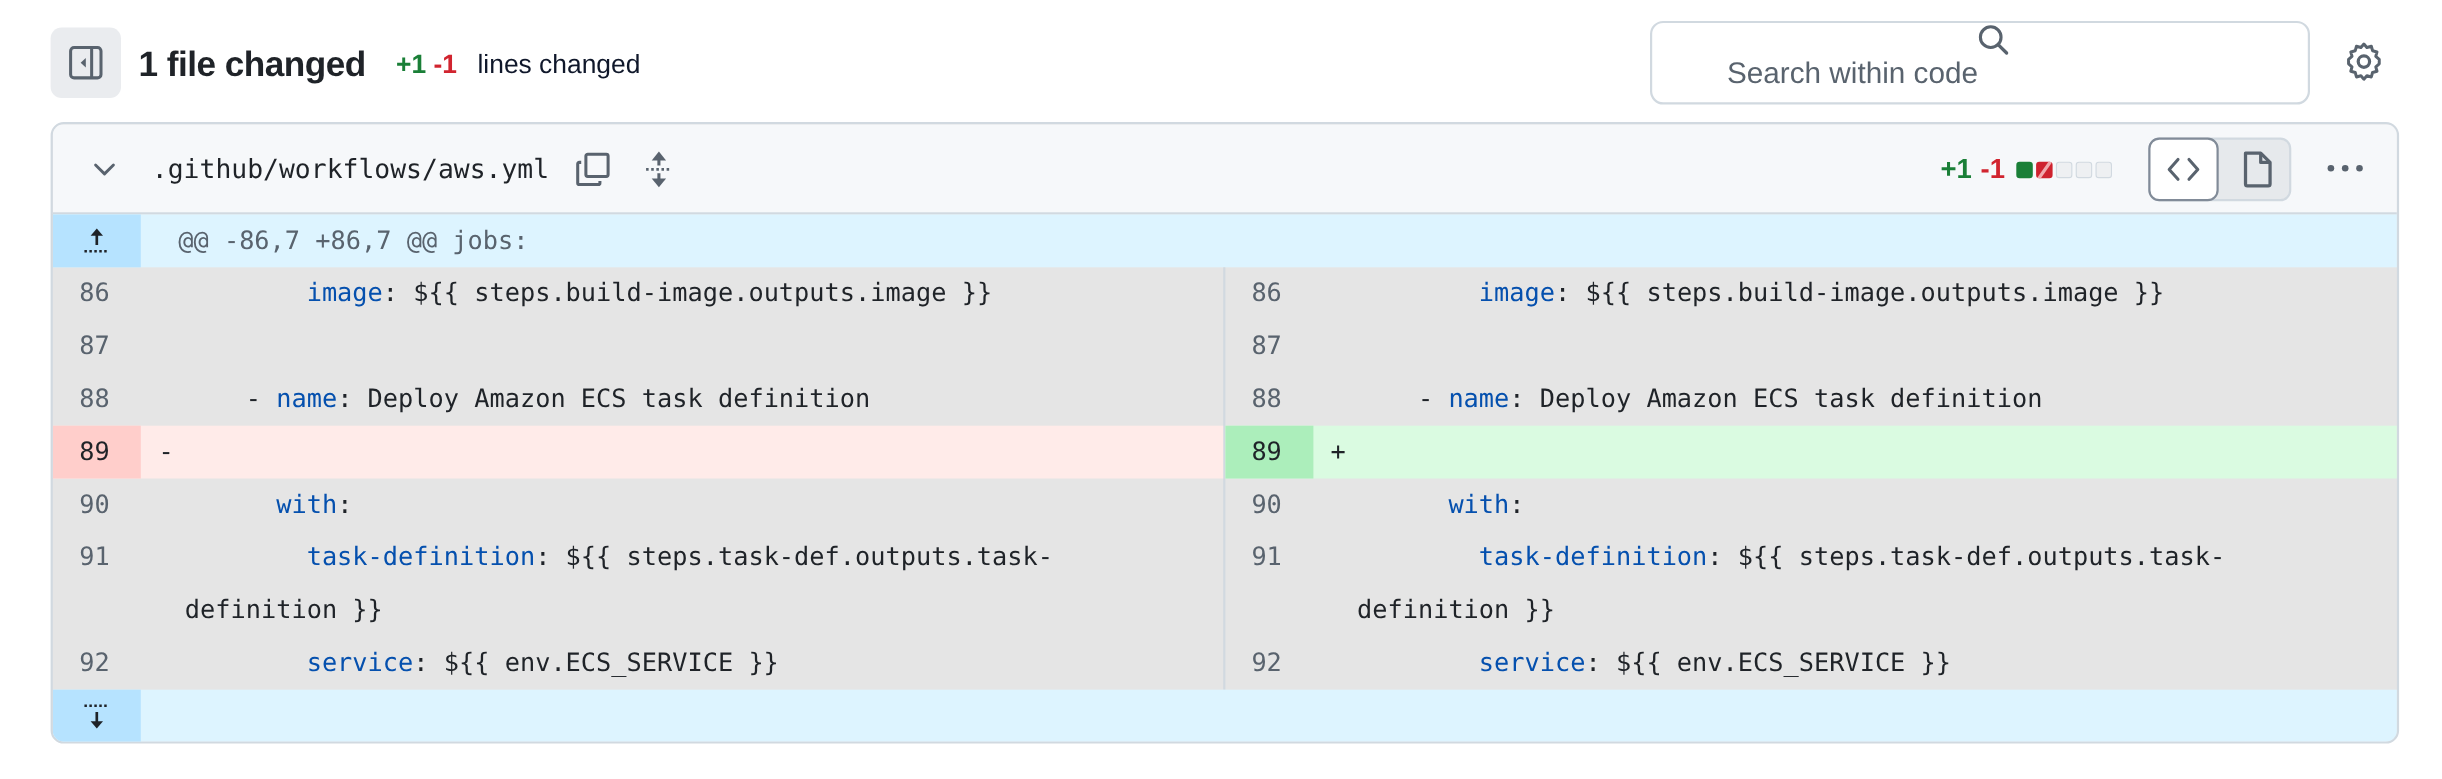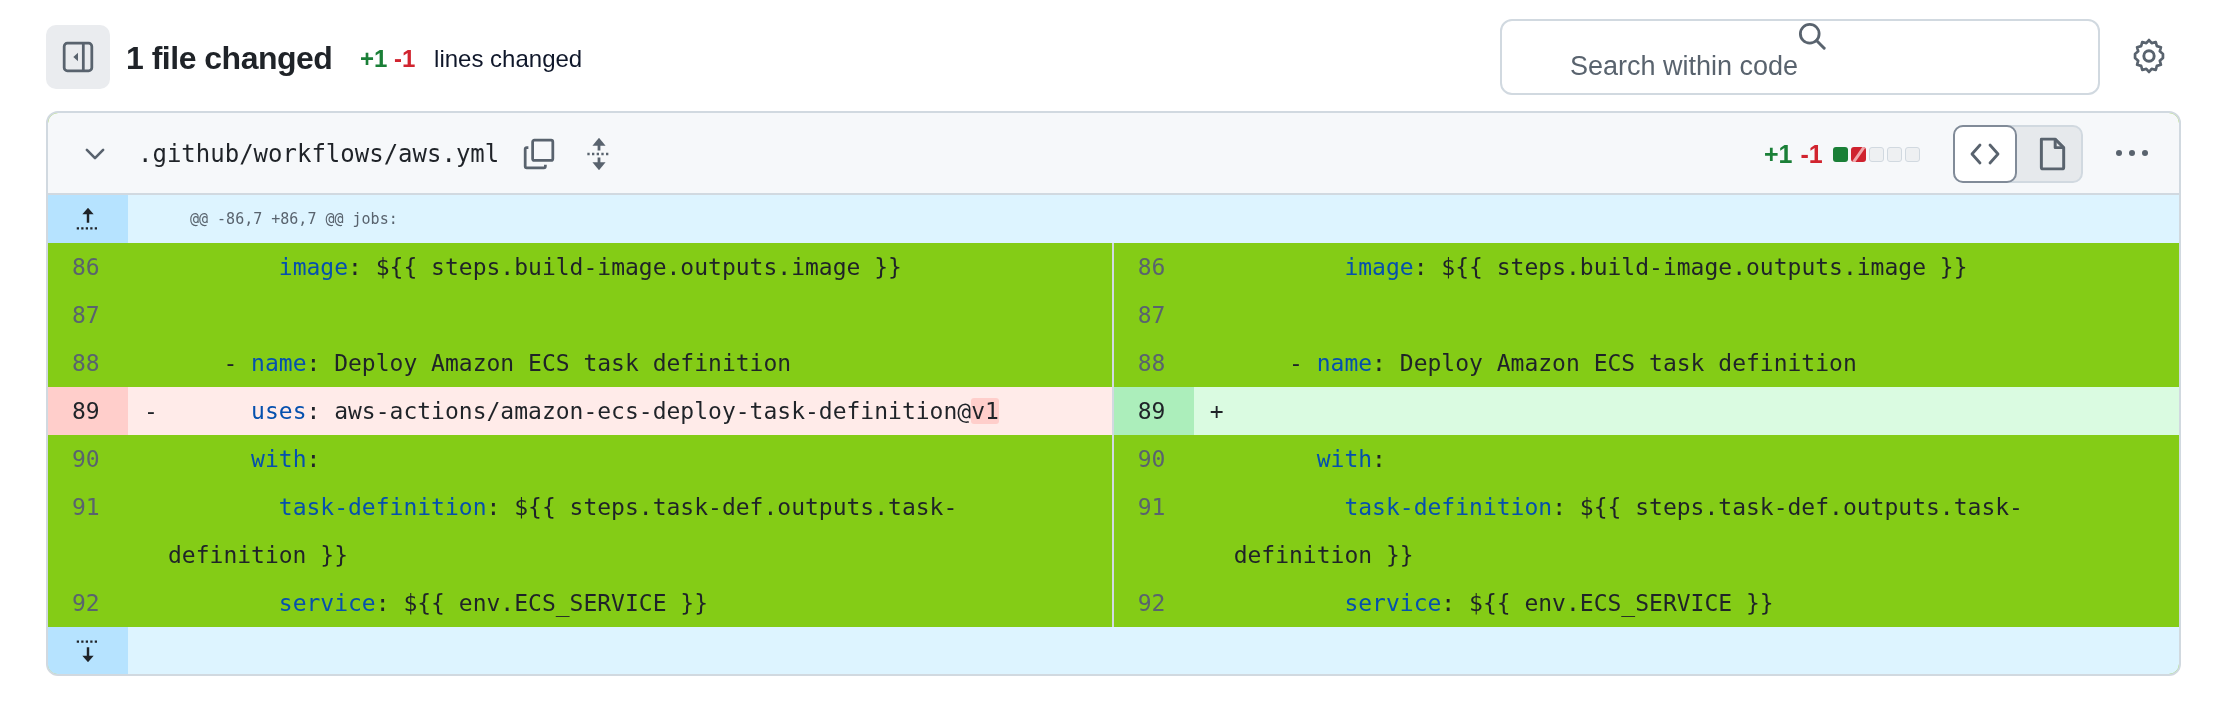--- a/index.html
+++ b/index.html
@@ -30,21 +30,21 @@
   .search-box input {
     border: none; outline: none; font-family: "Liberation Sans", sans-serif;
     font-size: 27px; color: #59636e; margin-left: 16px; width: 500px; background: transparent;
   }
   .search-box input::placeholder { color: #59636e; }
   .gear { position: absolute; left: 2131px; top: 38px; width: 36px; height: 36px; cursor: pointer; }
 
   
   .diff {
     position: absolute; left: 46px; top: 111px; width: 2135px; height: 565px;
-    border: 2px solid #d1d9e0; border-radius: 12px; overflow: hidden; background: #84cc16;
+    border: 2px solid #d1d9e0; border-radius: 12px; overflow: hidden; background: #e5e5e5;
   }
   .file-header {
     height: 82px; background: #f6f8fa; border-bottom: 2px solid #d1d9e0;
     position: relative;
   }
   .chevron { position: absolute; left: 34px; top: 28px; width: 26px; height: 26px; cursor: pointer; }
   .file-path {
     position: absolute; left: 90px; top: 26px; font-family: "DejaVu Sans Mono", monospace;
     font-size: 24px; color: #1f2328; line-height: 30px; cursor: pointer;
   }
@@ -68,21 +68,21 @@
     position: absolute; left: -2px; top: -2px; width: 64px; height: 58px; background: #fff;
     border: 2px solid #818b98; border-radius: 10px; display: flex; align-items: center; justify-content: center; cursor: pointer;
   }
   .vt-file {
     position: absolute; left: 66px; top: 0; width: 62px; height: 54px; display: flex; align-items: center; justify-content: center; cursor: pointer;
   }
   .kebab { position: absolute; left: 2068px; top: 30px; width: 40px; height: 20px; cursor: pointer; display: flex; gap: 7px; align-items: center; }
   .kebab i { width: 6px; height: 6px; border-radius: 50%; background: #59636e; display: block; }
   .hunk-row { height: 48px; background: #ddf4ff; display: flex; align-items: center; position: relative; }
   .hunk-expander { width: 80px; height: 48px; background: #b6e3ff; display: flex; align-items: center; justify-content: center; cursor: pointer; }
-  .hunk-text { margin-left: 62px; color: #59636e; font-family: "DejaVu Sans Mono", monospace; font-size: 15px; }
+  .hunk-text { margin-left: 34px; color: #59636e; font-family: "DejaVu Sans Mono", monospace; font-size: 23px; }
 
   .split { display: flex; position: relative; }
   .side { width: 1228px; position: relative; }
   .side.left { border-right: 2px solid #d1d9e0; }
   .row { display: flex; min-height: 48px; line-height: 48px; }
   .ln { width: 80px; flex: none; padding-left: 24px; color: #59636e; font-family: "DejaVu Sans Mono", monospace; font-size: 23px; cursor: pointer; }
   .mk { width: 40px; flex: none; padding-left: 16px; font-family: "DejaVu Sans Mono", monospace; font-size: 23px; color: #1f2328; }
   .tx { flex: 1; white-space: pre-wrap; font-family: "DejaVu Sans Mono", monospace; font-size: 23px; color: #1f2328; }
   .kw { color: #0550ae; }
 
@@ -202,21 +202,20 @@
         <div class="tx"></div>
       </div>
       <div class="row">
         <div class="ln">88</div>
         <div class="mk"></div>
         <div class="tx"><span>    - </span><span class="kw">name</span><span>: Deploy Amazon ECS task definition</span></div>
       </div>
       <div class="row del-row">
         <div class="ln">89</div>
         <div class="mk">-</div>
-        <div class="tx"><span>      </span><span class="kw">uses</span><span>: aws-actions/amazon-ecs-deploy-task-definition@</span><span class="hl-del">v1</span></div>
       </div>
       <div class="row">
         <div class="ln">90</div>
         <div class="mk"></div>
         <div class="tx"><span>      </span><span class="kw">with</span><span>:</span></div>
       </div>
       <div class="row">
         <div class="ln">91</div>
         <div class="mk"></div>
         <div class="tx"><span>        </span><span class="kw">task-definition</span><span>: ${{ steps.task-def.outputs.task-</span>

